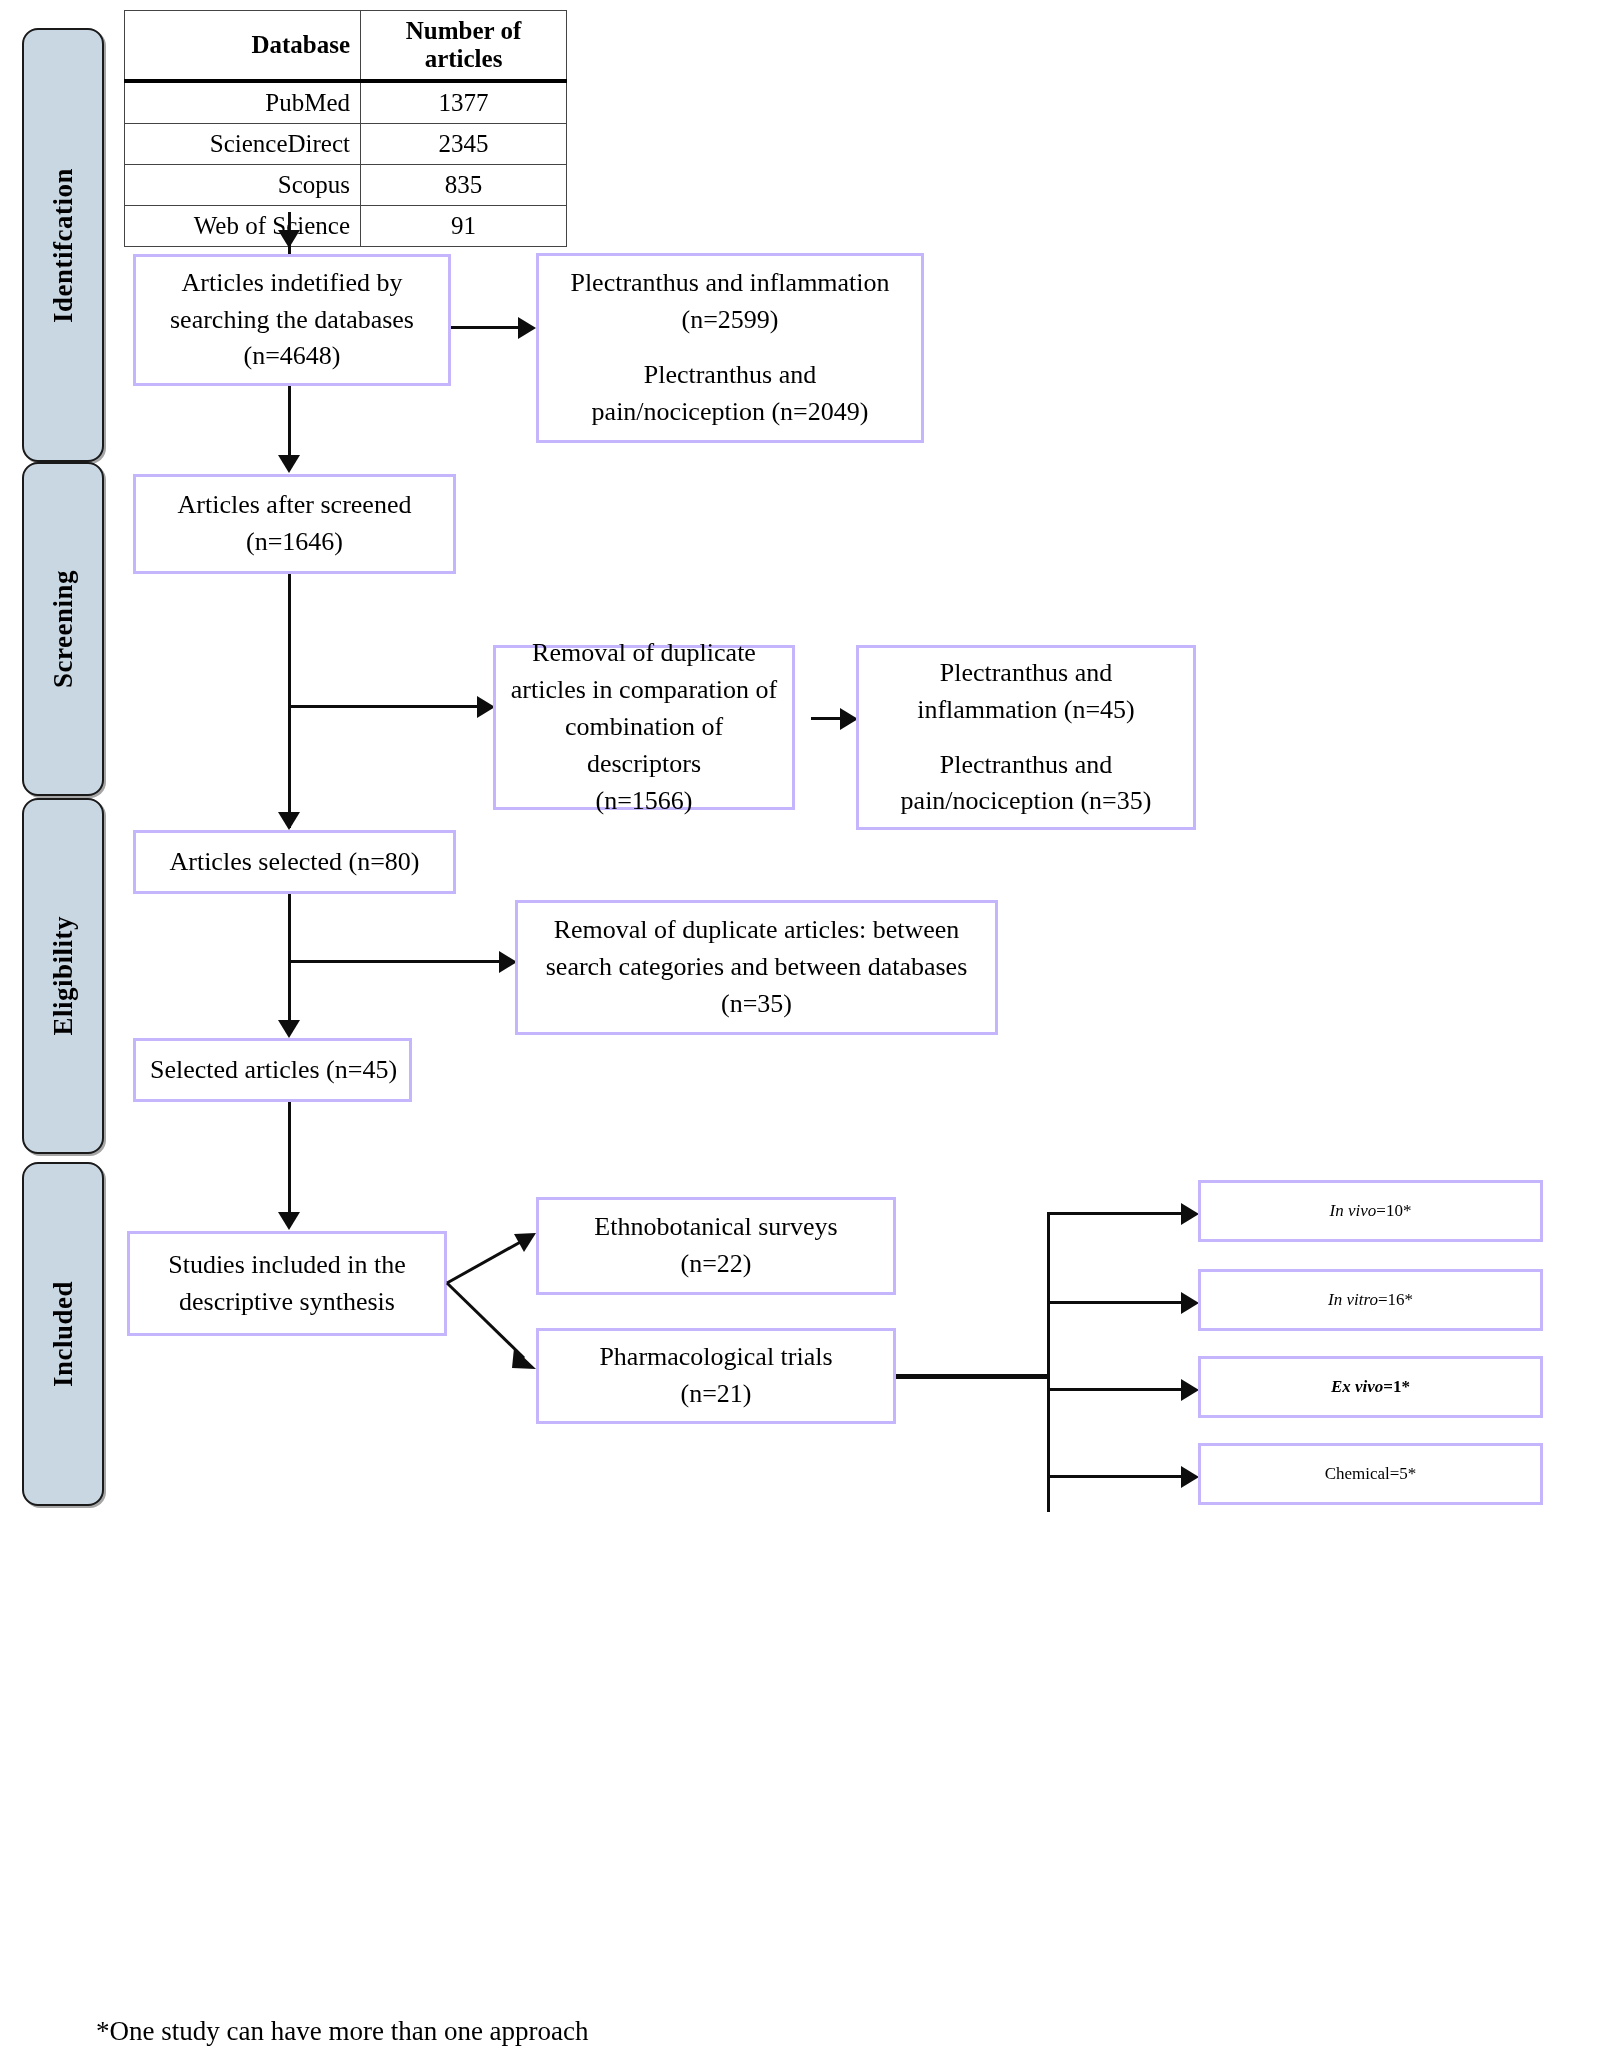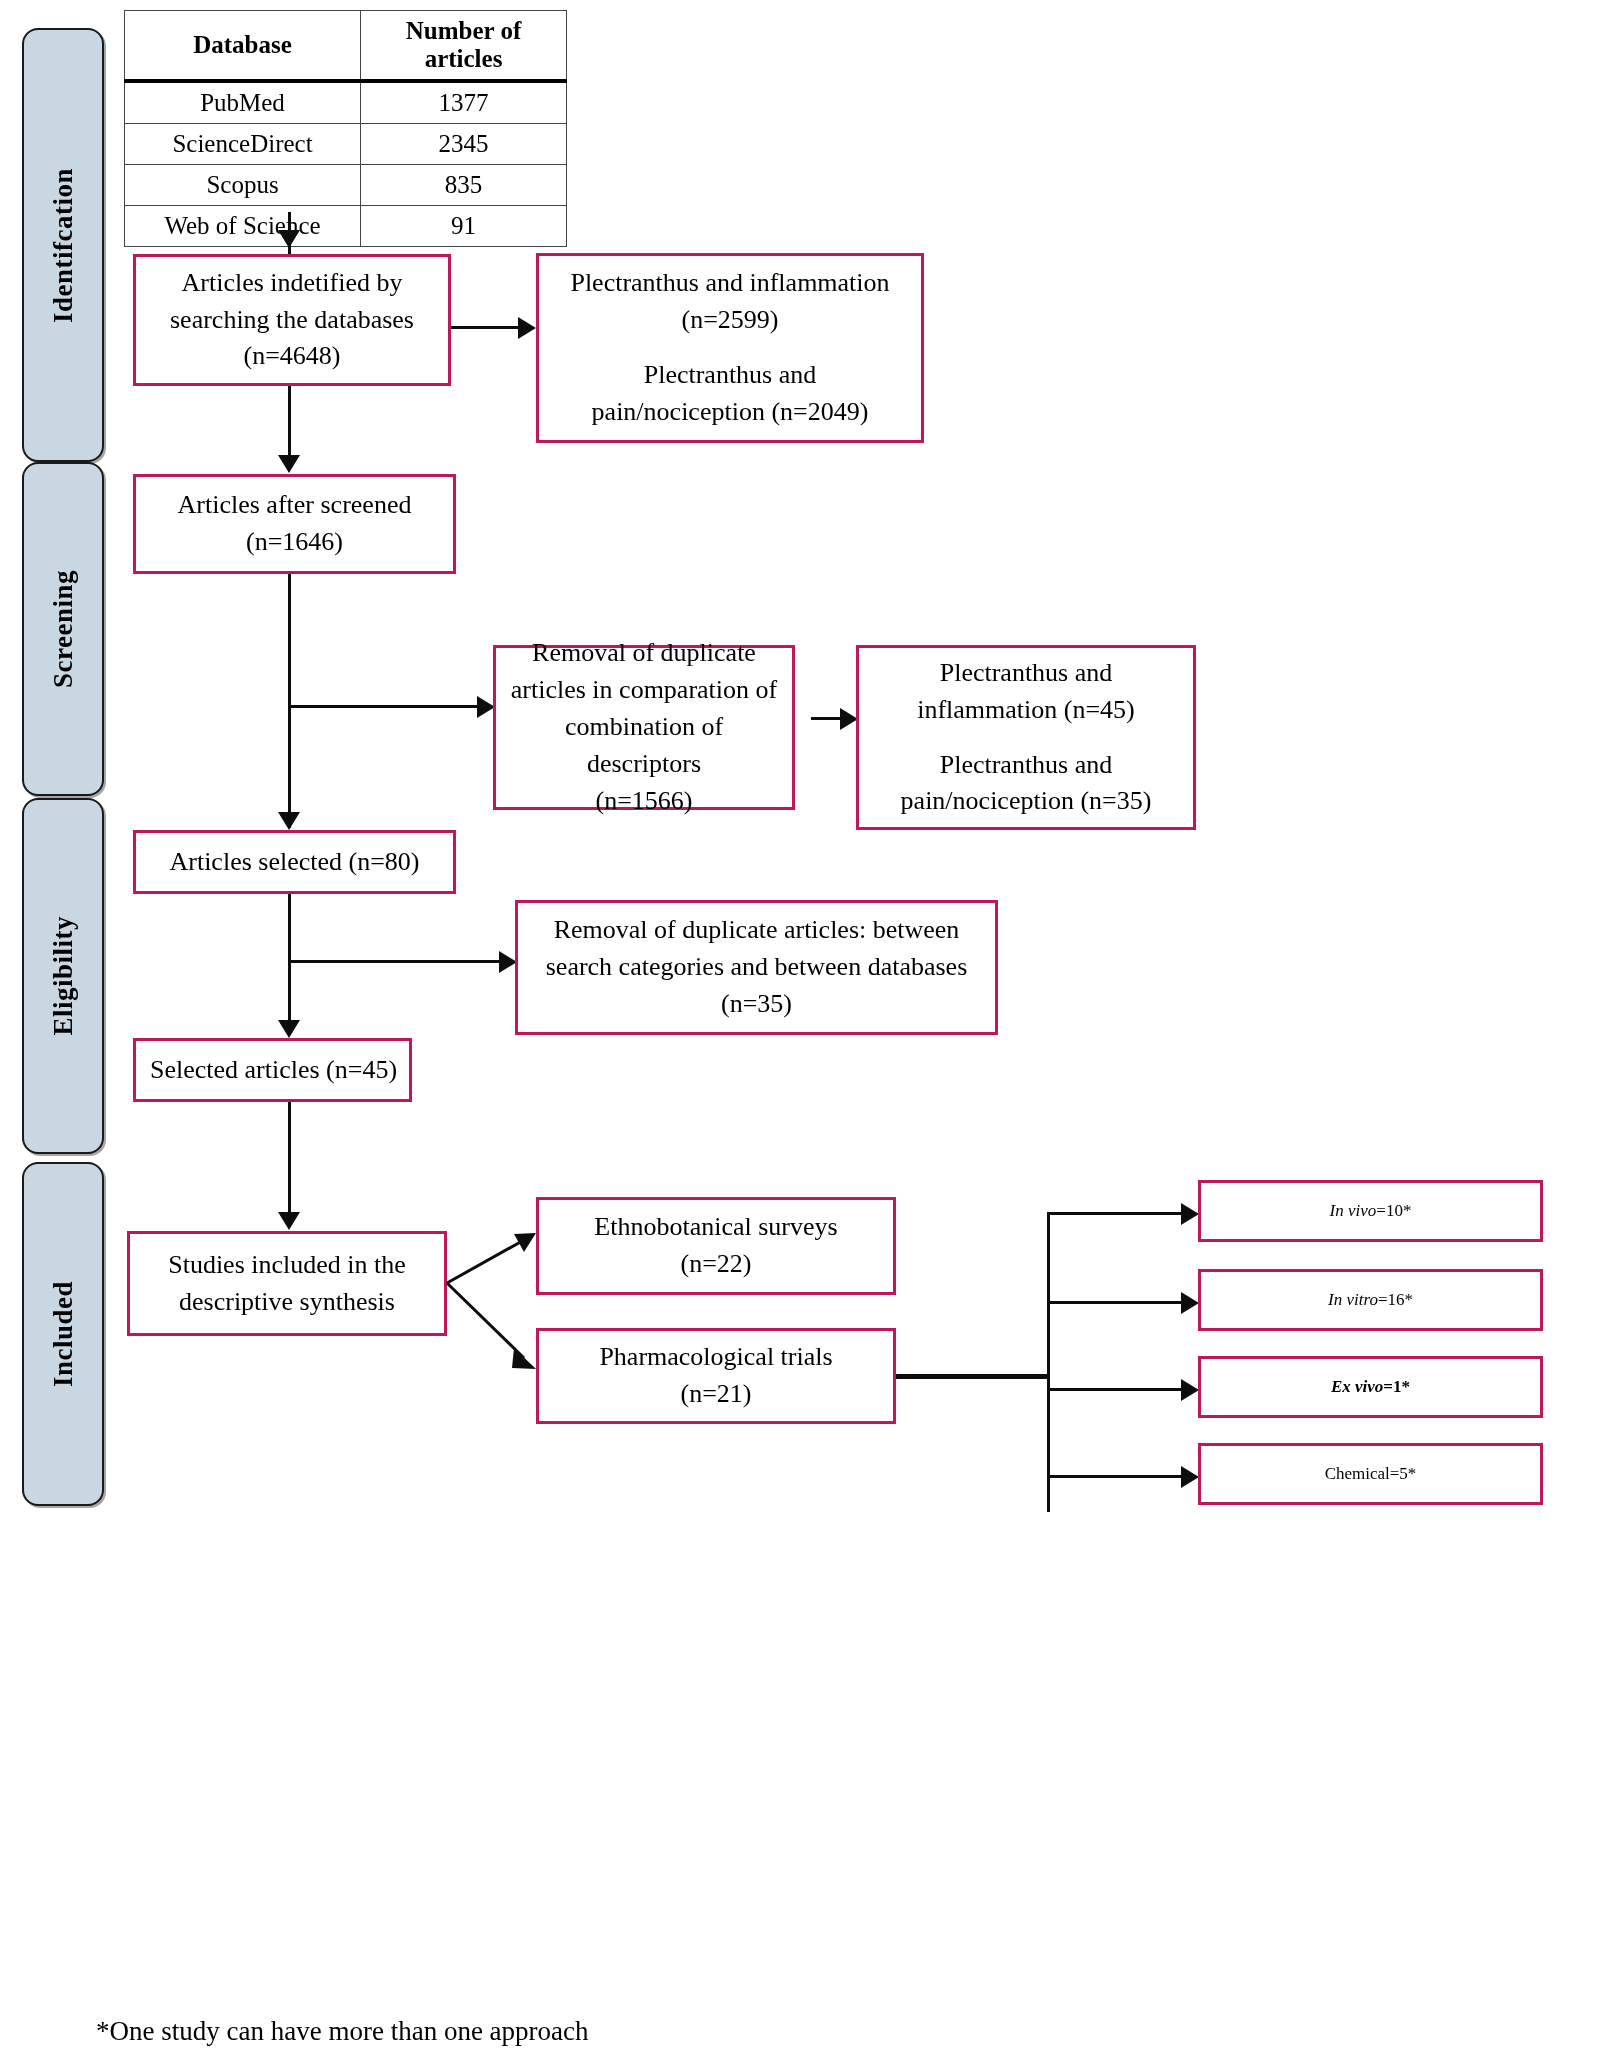--- a/index.html
+++ b/index.html
@@ -11,25 +11,25 @@
   .stagebar{position:absolute;background:#c9d7e3;border:2px solid #1a1a1a;
             border-radius:16px;box-shadow:2px 2px 0 rgba(0,0,0,.35);
             display:flex;align-items:center;justify-content:center;}
   .stagebar span{writing-mode:vertical-rl;transform:rotate(180deg);
                  font-weight:bold;font-size:27px;letter-spacing:.5px;white-space:nowrap;}
 
   
   .dbtable{position:absolute;border-collapse:collapse;background:#fff;}
   .dbtable td,.dbtable th{border:1px solid #444;font-size:25px;padding:6px 10px;}
   .dbtable th{font-weight:bold;border-bottom:4px solid #000;}
-  .dbtable th.c1,.dbtable td.c1{width:215px;text-align:center;}
+  .dbtable th.c1,.dbtable td.c1{width:215px;text-align:right;}
   .dbtable th.c2,.dbtable td.c2{width:185px;text-align:center;}
 
   
-  .box{position:absolute;border:3px solid #be185d;background:#fff;
+  .box{position:absolute;border:3px solid #c4b5fd;background:#fff;
        display:flex;align-items:center;justify-content:center;text-align:center;
        font-size:26px;line-height:1.42;padding:6px 10px;box-sizing:border-box;}
   .box .t{display:block;}
   .box.small{font-size:17px;}
   .ital{font-style:italic;}
 
   
   .ln{position:absolute;background:#0d0d0d;}
   .vln{width:3px;}
   .hln{height:3px;}

